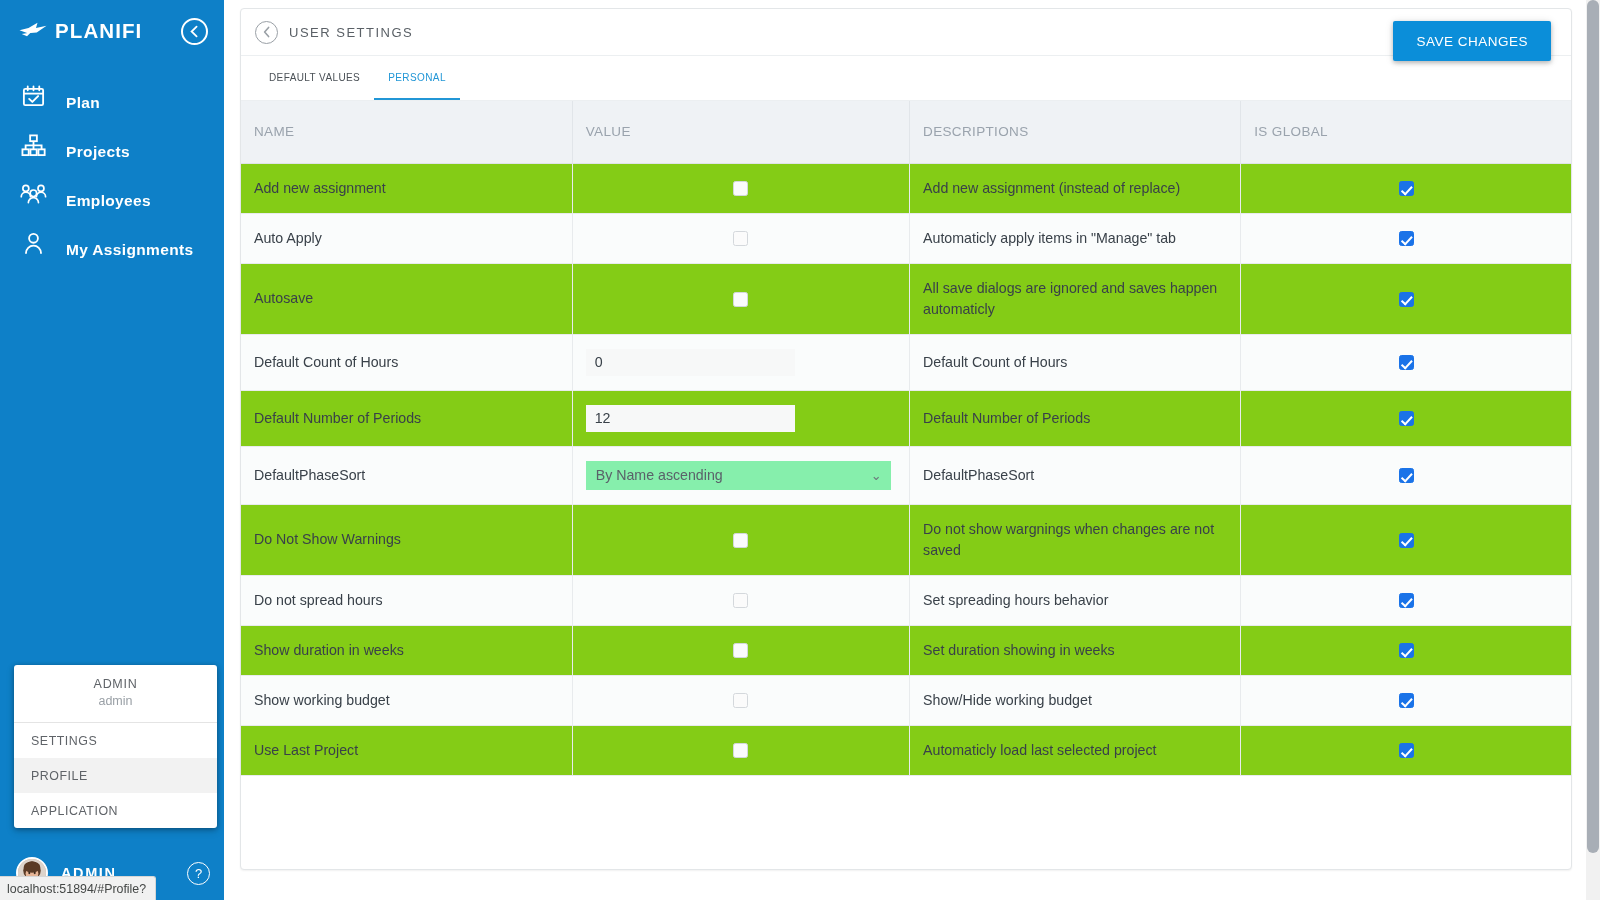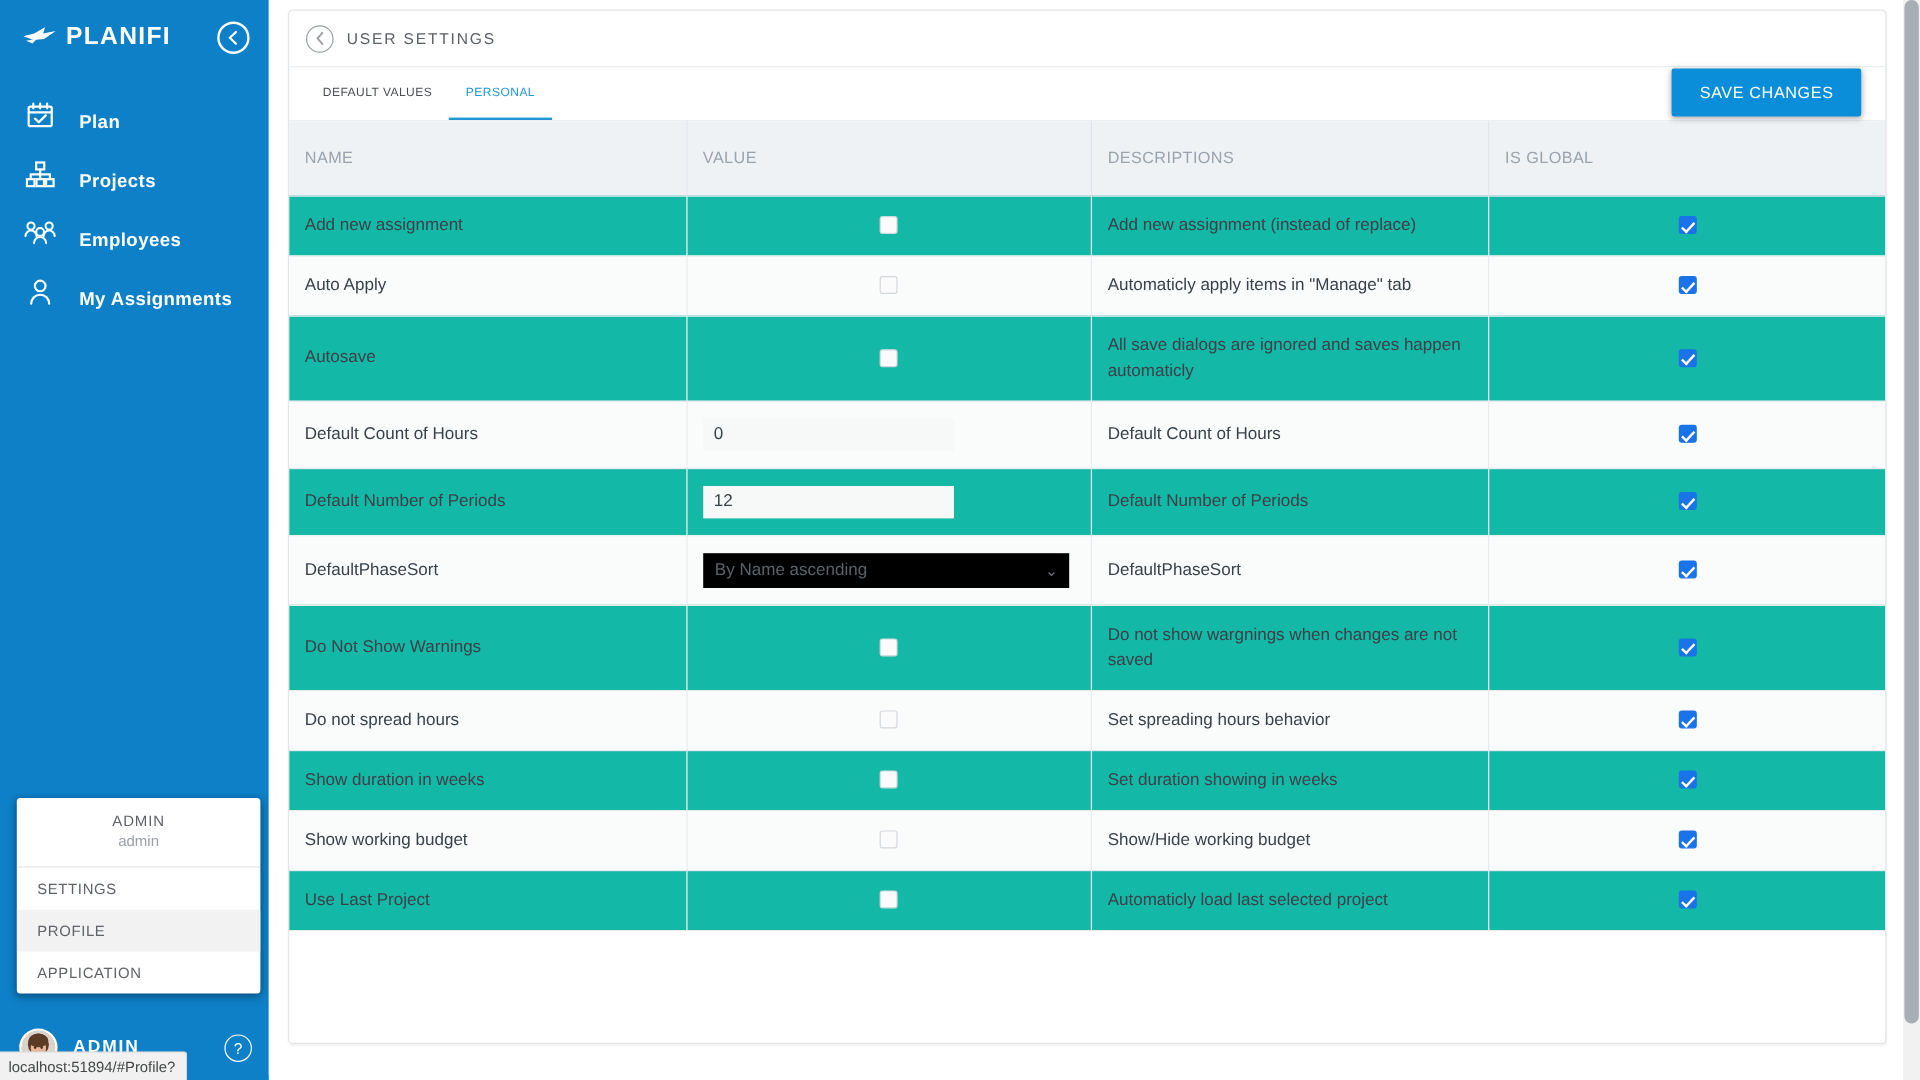--- a/index.html
+++ b/index.html
@@ -215,21 +215,20 @@
     background: #0b8ed9;
     color: #ffffff;
     font-size: 13.5px;
     letter-spacing: 0.5px;
     border: none;
     border-radius: 2px;
     box-shadow: 0 2px 4px rgba(0,0,0,.22), 0 1px 8px rgba(0,0,0,.12);
     cursor: pointer;
     z-index: 20;
     font-family: "Liberation Sans", sans-serif;
-    margin-top: 36px;
   }
 
   .tabs {
     height: 45px;
     display: flex;
     align-items: stretch;
     padding-left: 14px;
     border-bottom: 1px solid #eceff1;
   }
   .tab {
@@ -265,21 +264,21 @@
     font-weight: normal;
     font-size: 13.5px;
     letter-spacing: 0.35px;
     color: #9aa3ad;
     padding: 0 0 0 13px;
     border-right: 1px solid #e1e5e9;
     border-bottom: 1px solid #dfe3e7;
   }
   .tbl thead th:last-child { border-right: none; }
 
-  .tbl tbody tr { background: #14b8a6; }
+  .tbl tbody tr { background: #84cc16; }
   .tbl tbody tr:nth-child(even) { background: #fafcfc; }
 
   .tbl tbody td {
     border-bottom: 1px solid #e8ebed;
     border-right: 1px solid #e8ebed;
     padding: 14px 13px;
     font-size: 14.2px;
     color: #394149;
     vertical-align: middle;
     line-height: 21px;
@@ -328,21 +327,21 @@
   }
 
   .sel-wrap {
     position: relative;
     width: 305px;
     height: 29px;
     display: block;
   }
   .sel-box {
     width: 100%; height: 100%;
-    background: #000000;
+    background: #86efac;
     display: flex;
     align-items: center;
     padding: 0 9px 0 10px;
     font-size: 14.2px;
     color: #5a6169;
     cursor: pointer;
   }
   .sel-box .sel-val { flex: 1; text-align: left; }
   .sel-chev { color: #6b737b; font-size: 13px; line-height: 1; }
 

